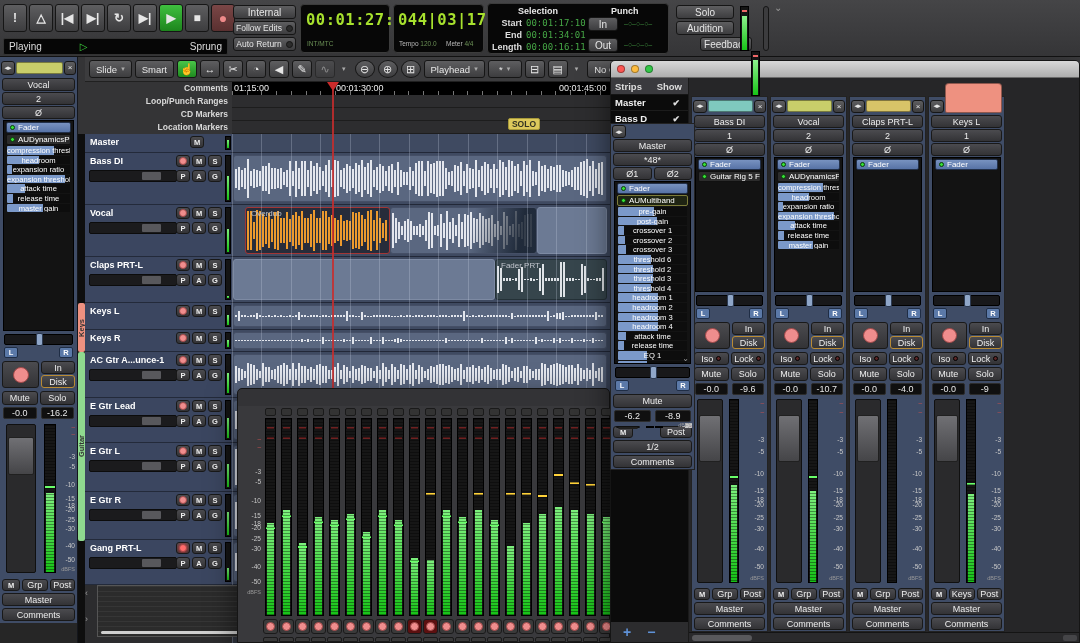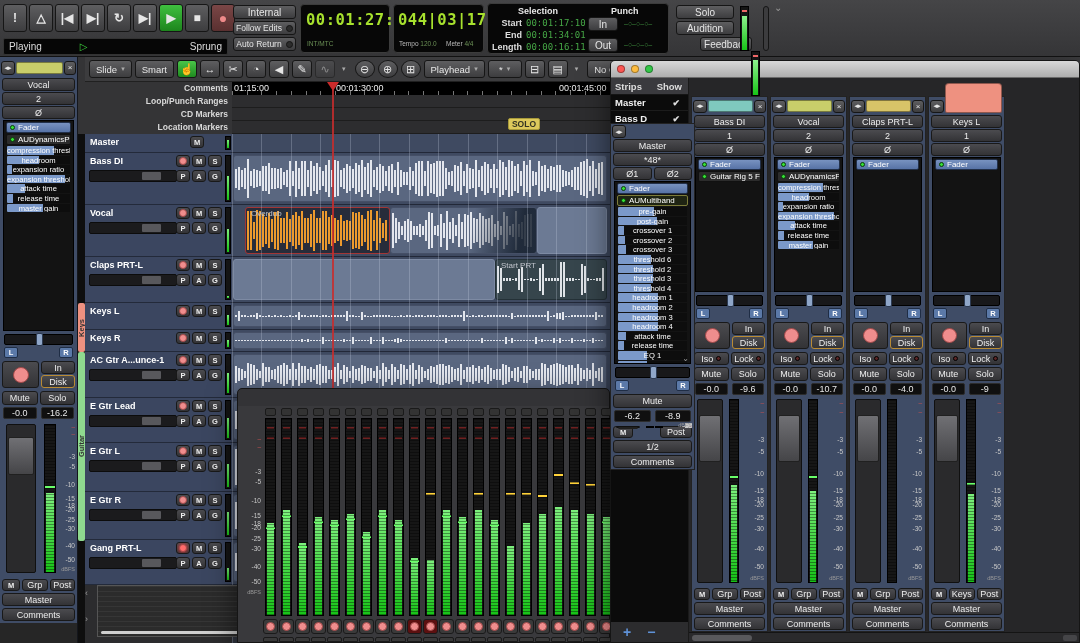--- a/index.html
+++ b/index.html
@@ -824,21 +824,21 @@
               <i style="height: 3.7613%;"></i>
               <i style="height: 79.5077%;"></i>
               <i style="height: 70.7764%;"></i>
               <i style="height: 9.38732%;"></i>
               <i style="height: 3.94219%;"></i>
               <i style="height: 3.74525%;"></i>
               <i style="height: 6.05269%;"></i>
               <i style="height: 5.52808%;"></i>
               <i style="height: 58.7012%;"></i>
             </div>
-            <span class="rlabel">Start PRT</span>
+            <span class="rlabel">Fader PRT</span>
           </div>
         </div>
         <div class="trow" style="height: 27px;">
           <div class="reg " style="left: 1px; width: 374px;">
             <div class="wave">
               <i style="height: 9.94267%;"></i>
               <i style="height: 49.7644%;"></i>
               <i style="height: 5.90671%;"></i>
               <i style="height: 10.3193%;"></i>
               <i style="height: 4.27816%;"></i>

